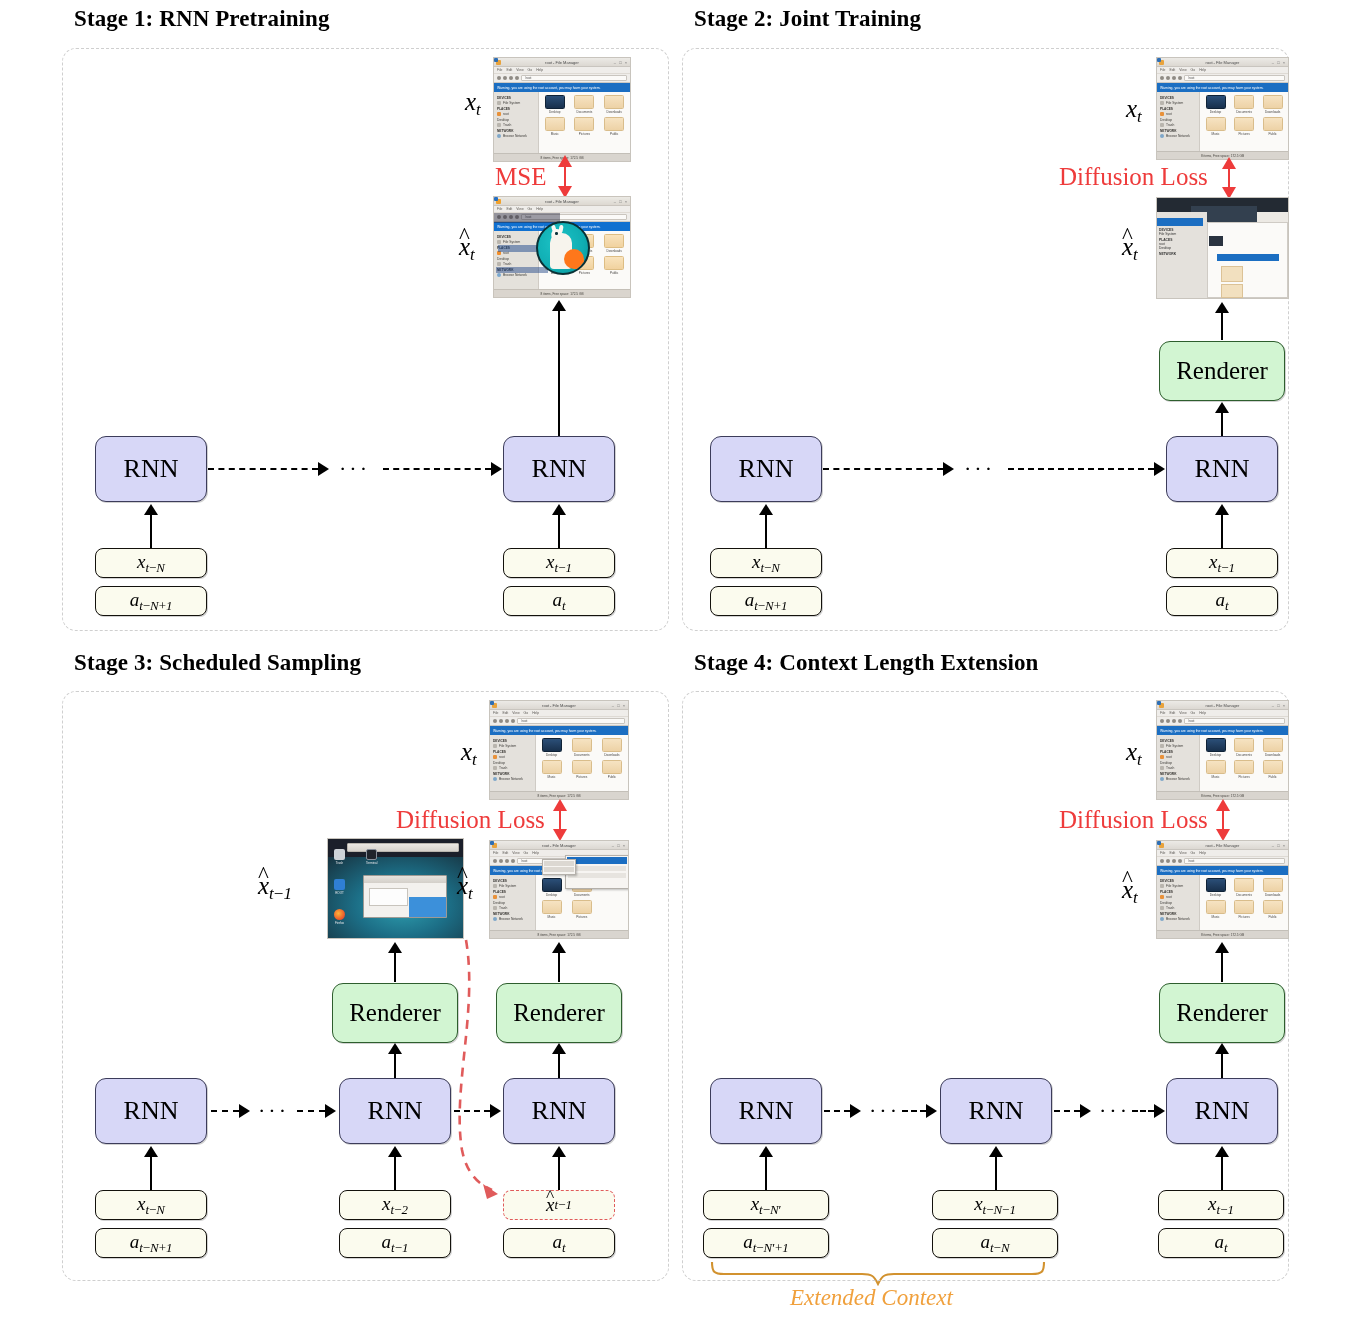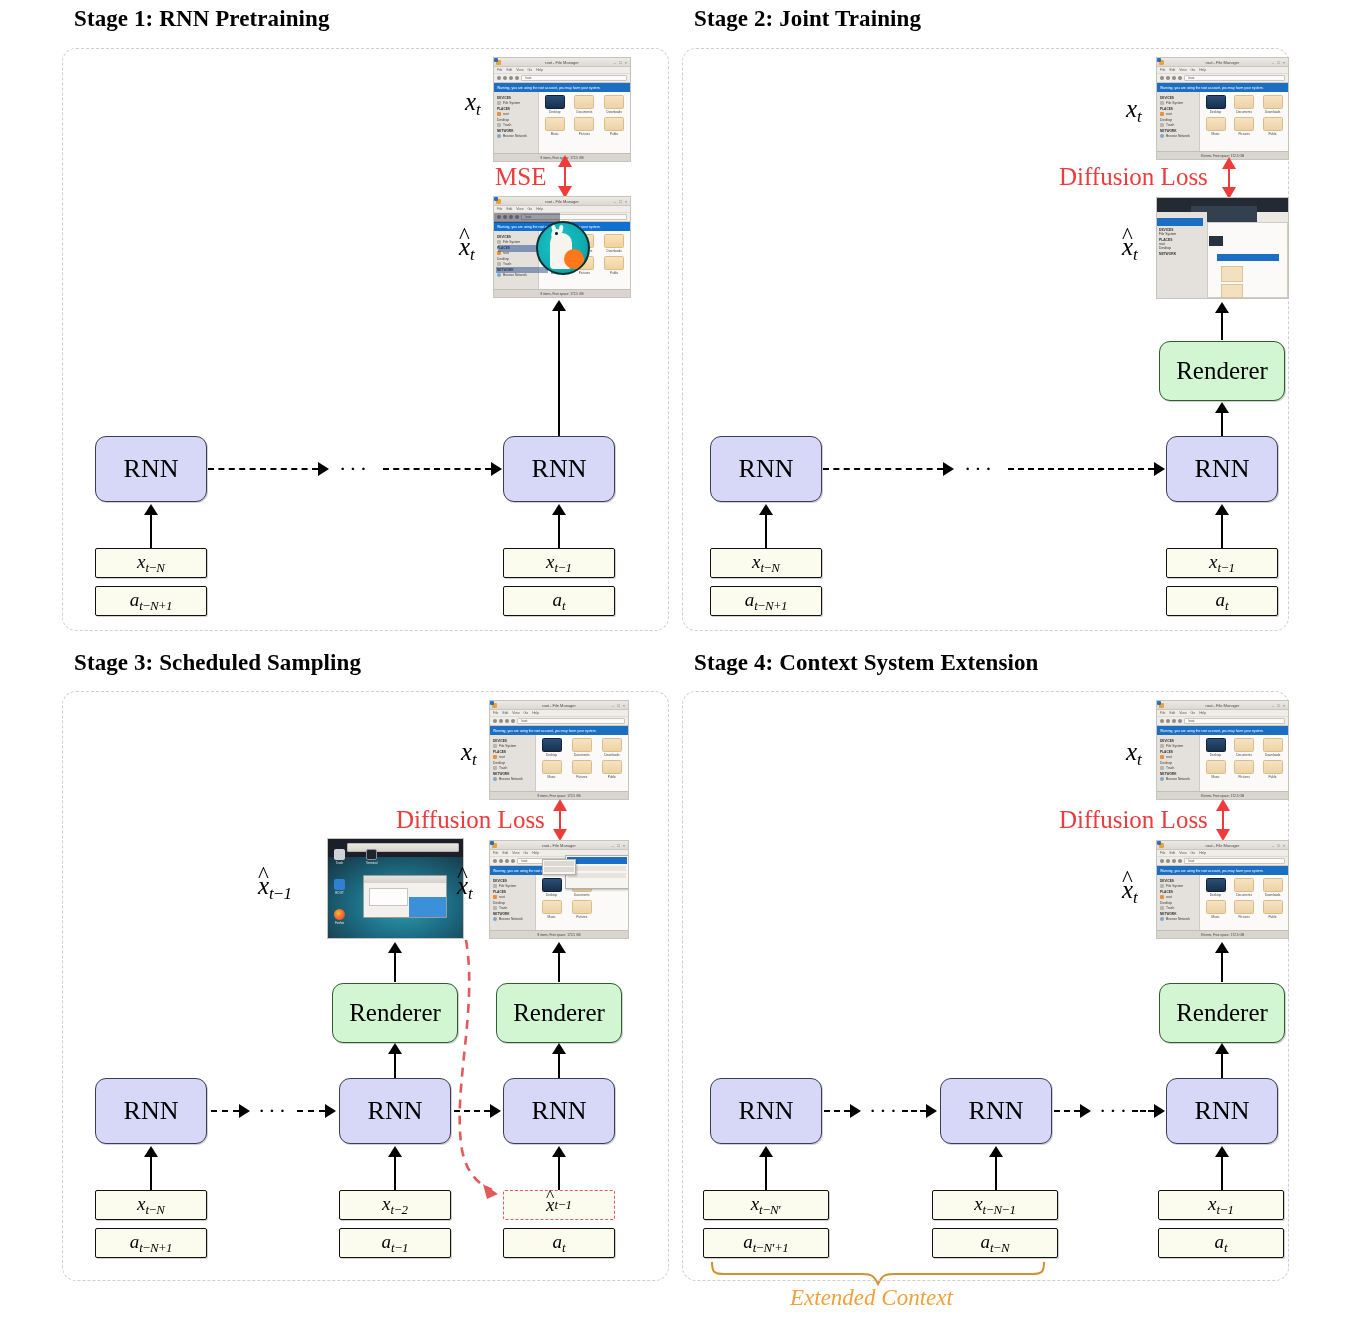--- a/index.html
+++ b/index.html
@@ -55,21 +55,21 @@
     background: #d2f5d2;
     border: 1.6px solid #2e5e2e;
     border-radius: 11px;
     font-size: 25px;
     box-shadow: 1px 1px 0 rgba(0,0,0,0.18);
   }
   .iobox {
     width: 112px; height: 30px;
     background: #fbfbee;
     border: 1.6px solid #13110c;
-    border-radius: 2px;
+    border-radius: 8px;
     font-size: 19px;
     box-shadow: 1px 1px 0 rgba(0,0,0,0.18);
   }
   .iobox.wide { width: 126px; }
   .iobox.dashed-red {
     border: 1.8px dashed #e05b5b;
     box-shadow: none;
   }
 
   
@@ -964,21 +964,21 @@
     <span class="m">a<span class="sub">t<span class="op">−</span>1</span></span>
   </div>
   <div class="node iobox dashed-red" style="left:503px; top:1190px;">
     <span class="m hat-wrap">x<span class="hatmark">^</span></span>
       <span class="sub">t<span class="op">−</span>1</span>
   </div>
   <div class="node iobox" style="left:503px; top:1228px;">
     <span class="m">a<span class="sub">t</span></span>
   </div>
 
-  <div class="stage-title" style="left:694px; top:650px;">Stage 4: Context System Extension</div>
+  <div class="stage-title" style="left:694px; top:650px;">Stage 4: Context Length Extension</div>
   <div class="panel" style="left:682px; top:691px; width:607px; height:590px;"></div>
 
   <div class="shot" style="left:1156px; top:700px; width:133px; height:100px;">
     <div class="fm">
       <div class="fm-title">
           <span class="wicon"></span>
           <span>root - File Manager</span>
           <span class="wbtns">–  □  ×</span>
         </div>
       <div class="fm-menu">

